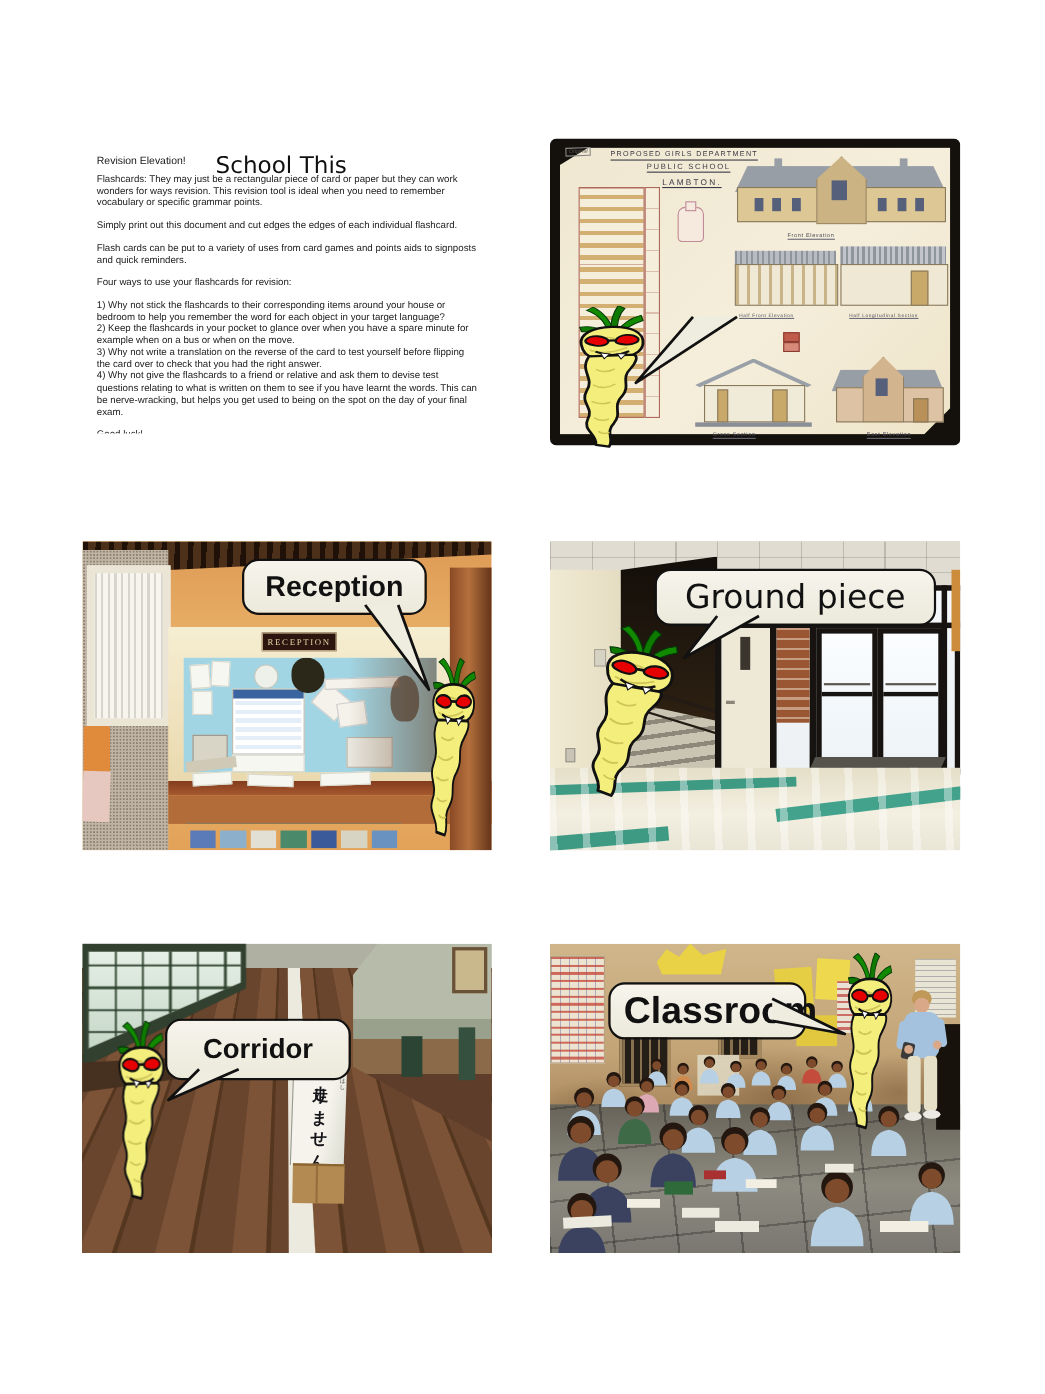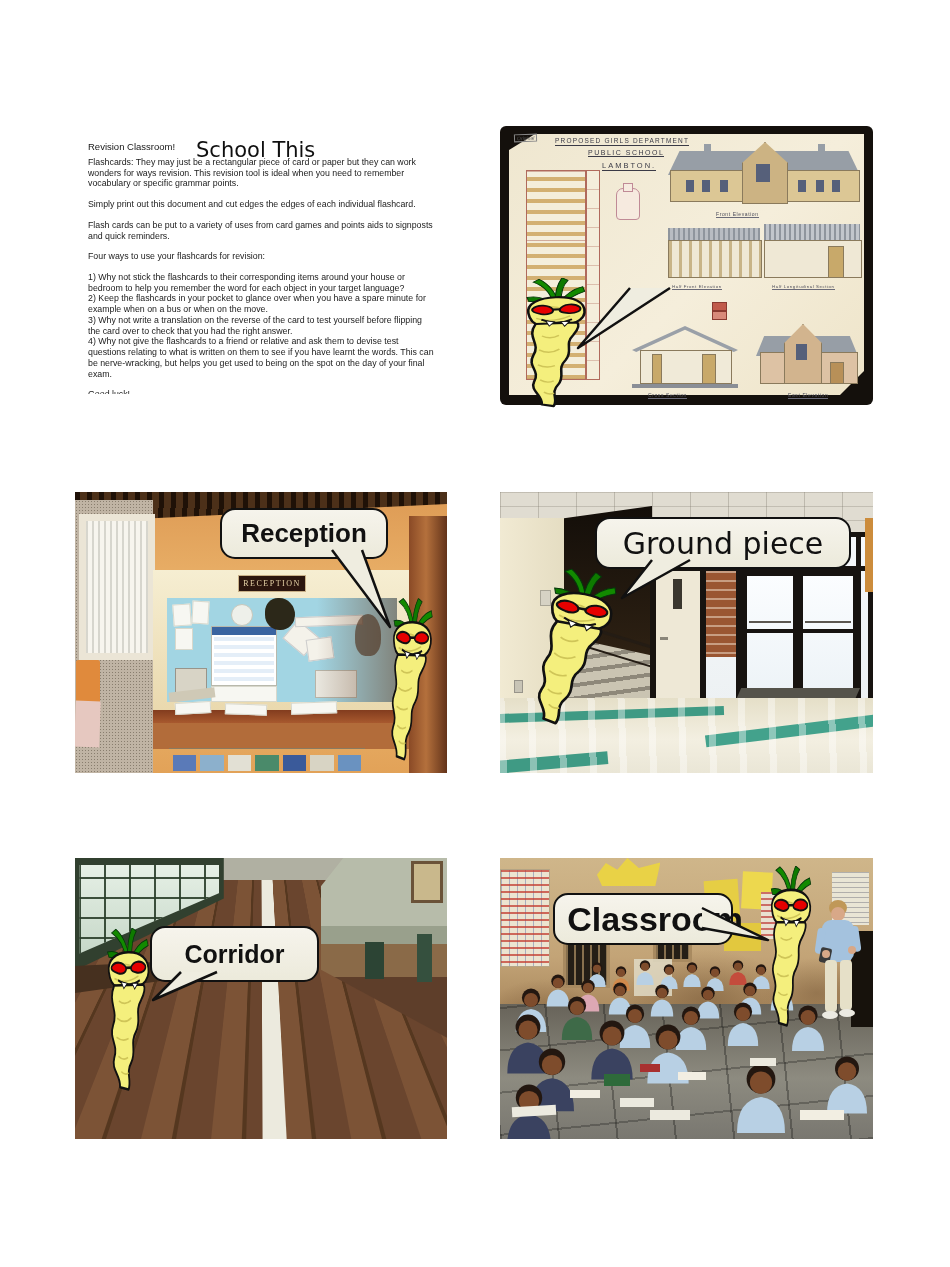--- a/index.html
+++ b/index.html
@@ -249,21 +249,21 @@
     <symbol id="kid" viewBox="0 0 20 24">
       <circle cx="10" cy="5" r="4.8" fill="#231710"></circle>
       <circle cx="10" cy="6.2" r="3.7" fill="#7e4c2c"></circle>
       <path d="M2 23 Q2 12 10 11 Q18 12 18 23 Z" fill="currentColor"></path>
     </symbol>
   </defs>
 </svg>
 
 <div class="page">
 
-  <span class="doc-subtitle">Revision Classroom!</span>
+  <span class="doc-subtitle">Revision Elevation!</span>
   <h1 class="doc-title">School This</h1>
 
   <div class="textcol">
     <p>Flashcards: They may just be a rectangular piece of card or paper but they can work wonders for ways revision. This revision tool is ideal when you need to remember vocabulary or specific grammar points.</p>
     <p>Simply print out this document and cut edges the edges of each individual flashcard.</p>
     <p>Flash cards can be put to a variety of uses from card games and points aids to signposts and quick reminders.</p>
     <p>Four ways to use your flashcards for revision:</p>
     <p>1) Why not stick the flashcards to their corresponding items around your house or bedroom to help you remember the word for each object in your target language?
 2) Keep the flashcards in your pocket to glance over when you have a spare minute for example when on a bus or when on the move.
 3) Why not write a translation on the reverse of the card to test yourself before flipping the card over to check that you had the right answer.

